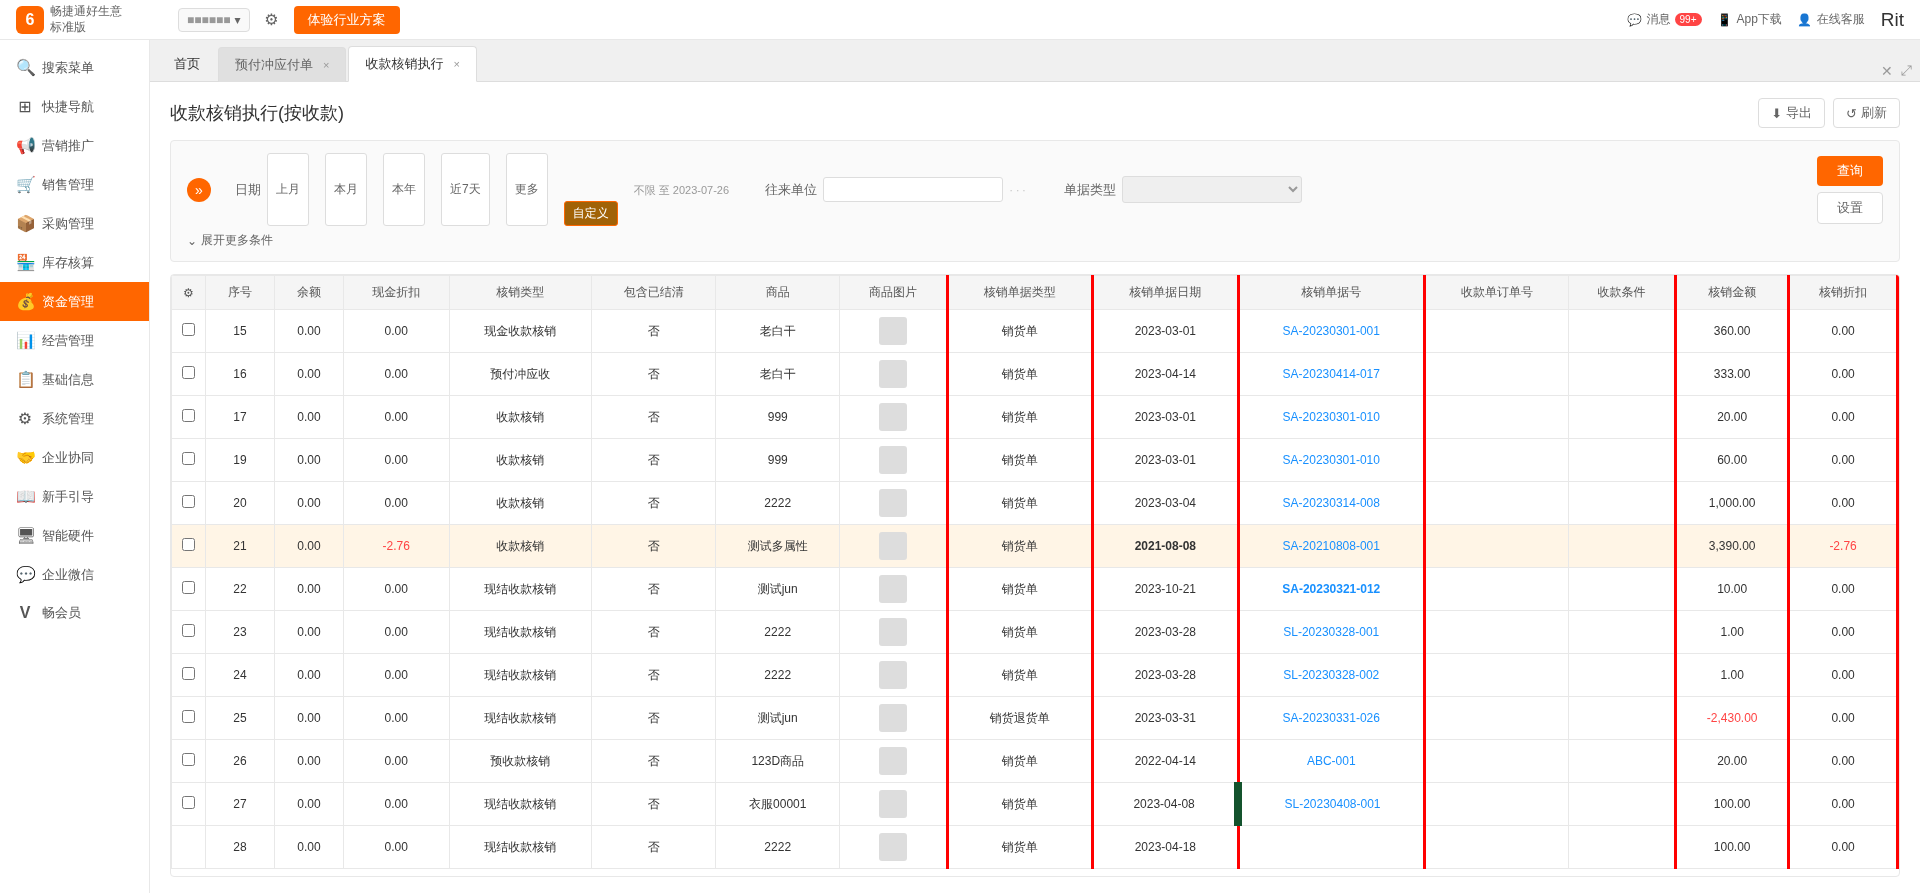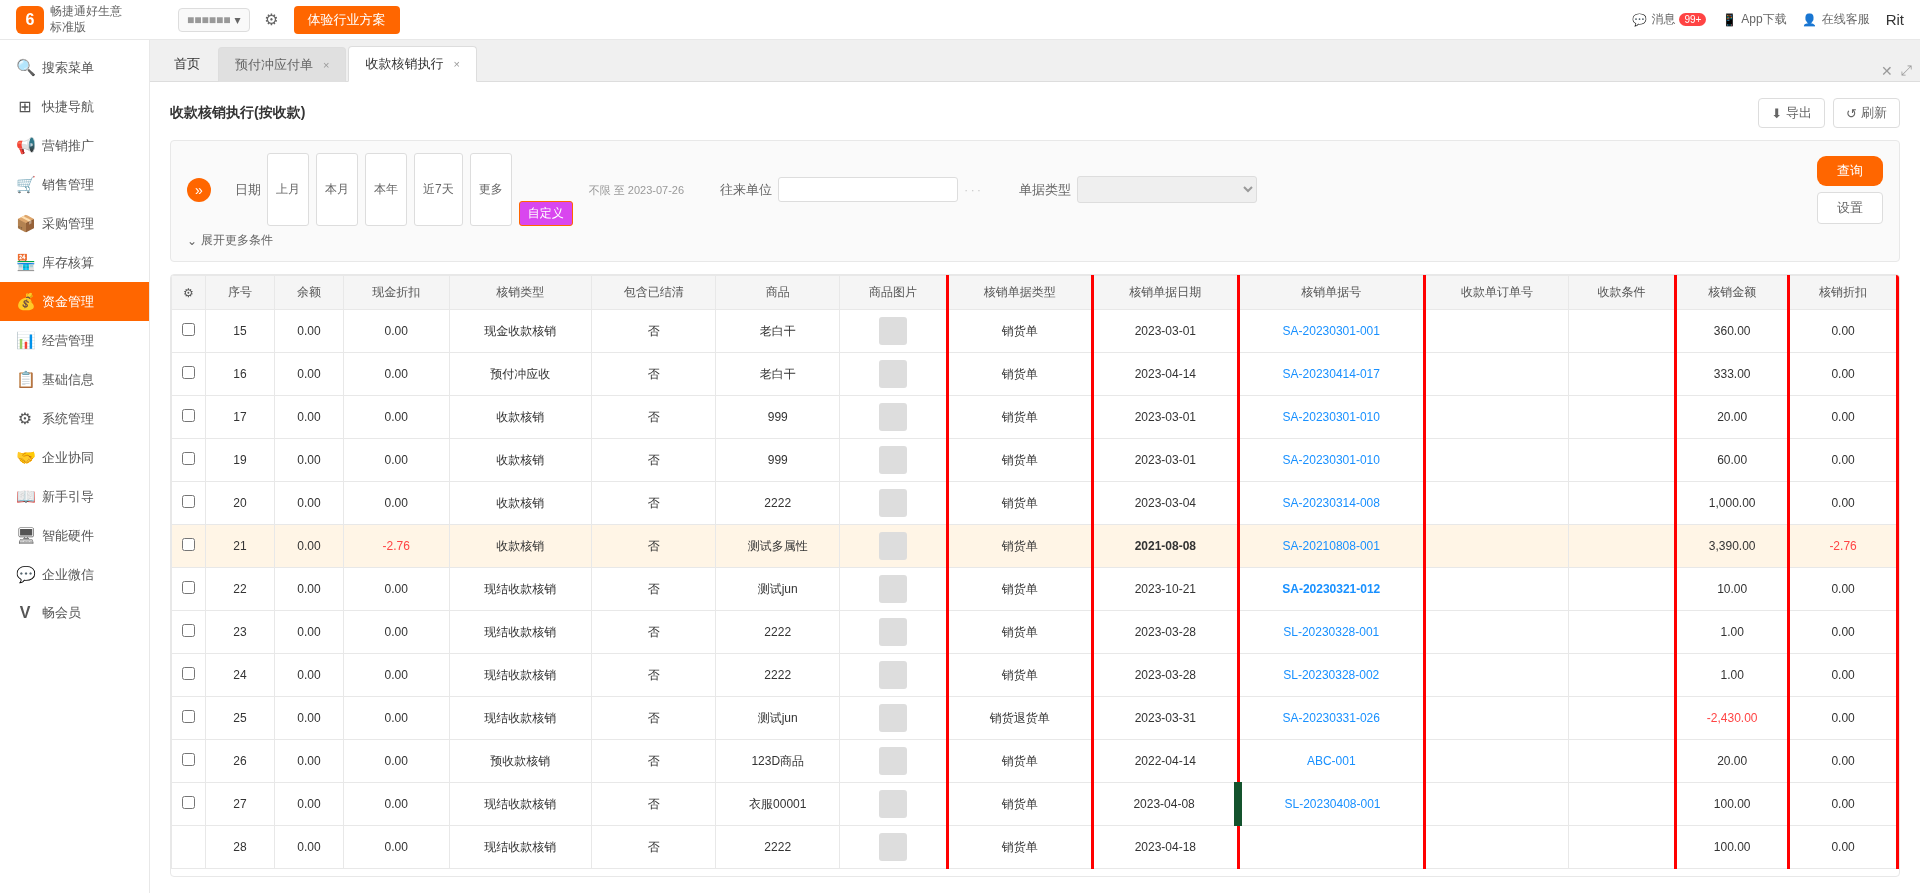--- a/index.html
+++ b/index.html
@@ -31,38 +31,38 @@
     .tab-bar { height: 42px; background: #f0f0f0; display: flex; align-items: flex-end; border-bottom: 1px solid #ddd; padding: 0 8px; gap: 2px; }
     .tab { display: flex; align-items: center; gap: 6px; padding: 8px 16px; border-radius: 4px 4px 0 0; cursor: pointer; font-size: 13px; background: #e0e0e0; color: #666; border: 1px solid #ddd; border-bottom: none; position: relative; top: 1px; }
     .tab.active { background: #fff; color: #333; border-bottom: 1px solid #fff; z-index: 1; }
     .tab-close { font-size: 11px; color: #999; cursor: pointer; margin-left: 4px; }
     .tab-home { font-size: 13px; color: #333; padding: 8px 16px; cursor: pointer; }
     .tab-bar-right { margin-left: auto; display: flex; align-items: center; gap: 8px; color: #999; font-size: 14px; padding-bottom: 2px; }
 
     
     .page-content { flex: 1; padding: 16px 20px; overflow: hidden; display: flex; flex-direction: column; background: #fff; }
     .page-header { display: flex; align-items: center; justify-content: space-between; margin-bottom: 12px; }
-    .page-title { font-size: 14px; font-weight: bold; color: #333; }
+    .page-title { font-size: 18px; font-weight: normal; color: #333; }
     .header-actions { display: flex; gap: 8px; }
     .btn-export { display: flex; align-items: center; gap: 4px; padding: 5px 12px; border: 1px solid #ddd; border-radius: 4px; cursor: pointer; font-size: 13px; color: #666; background: #fff; }
     .btn-refresh { display: flex; align-items: center; gap: 4px; padding: 5px 12px; border: 1px solid #ddd; border-radius: 4px; cursor: pointer; font-size: 13px; color: #666; background: #fff; }
 
     
     .filter-area { background: #fafafa; border: 1px solid #e8e8e8; border-radius: 4px; padding: 12px 16px; margin-bottom: 12px; }
     .filter-row { display: flex; align-items: center; gap: 16px; flex-wrap: wrap; }
     .filter-item { display: flex; align-items: center; gap: 6px; font-size: 13px; }
     .filter-label { color: #666; white-space: nowrap; }
-    .filter-date-btns { display: flex; gap: 7px; }
+    .filter-date-btns { display: flex; gap: 16px; }
     .date-btn { padding: 3px 8px; border: 1px solid #ddd; border-radius: 3px; cursor: pointer; font-size: 12px; color: #666; background: #fff; }
-    .date-btn.active { background: #d946ef; color: white; border-color: #ff6600; margin-top: 48px; }
+    .date-btn.active { background: #a16207; color: white; border-color: #ff6600; margin-top: 48px; }
     .date-range { font-size: 11px; color: #999; margin-top: 2px; }
     .filter-input { padding: 4px 10px; border: 1px solid #ddd; border-radius: 3px; font-size: 13px; width: 180px; color: #999; }
     .filter-select { padding: 4px 10px; border: 1px solid #ddd; border-radius: 3px; font-size: 13px; width: 180px; color: #999; }
     .filter-dots { color: #ccc; letter-spacing: 2px; }
-    .btn-query { background: #ff6600; color: white; border: none; border-radius: 9px; padding: 6px 20px; font-size: 13px; cursor: pointer; }
+    .btn-query { background: #ff6600; color: white; border: none; border-radius: 4px; padding: 6px 20px; font-size: 13px; cursor: pointer; }
     .btn-settings { background: #fff; color: #666; border: 1px solid #ddd; border-radius: 4px; padding: 6px 16px; font-size: 13px; cursor: pointer; }
     .expand-more { display: flex; align-items: center; gap: 4px; font-size: 12px; color: #666; cursor: pointer; margin: 6px auto 0; }
     .filter-toggle-btn { display: flex; align-items: center; justify-content: center; width: 24px; height: 24px; background: #ff6600; color: white; border-radius: 50%; cursor: pointer; font-size: 14px; margin-right: 8px; }
 
     
     .table-wrapper { flex: 1; overflow: auto; border: 1px solid #e8e8e8; border-radius: 4px; position: relative; }
     table { width: 100%; border-collapse: collapse; font-size: 13px; }
     thead tr { background: #f5f5f5; position: sticky; top: 0; z-index: 2; }
     th { padding: 8px 10px; text-align: center; border: 1px solid #e8e8e8; font-weight: normal; color: #555; white-space: nowrap; font-size: 12px; }
     td { padding: 7px 10px; text-align: center; border: 1px solid #e8e8e8; color: #333; white-space: nowrap; font-size: 12px; }
@@ -109,21 +109,21 @@
       <span class="badge">99+</span>
     </div>
     <div style="display:flex;align-items:center;gap:4px;cursor:pointer;">
       <span>📱</span>
       <span>App下载</span>
     </div>
     <div style="display:flex;align-items:center;gap:4px;cursor:pointer;">
       <span>👤</span>
       <span>在线客服</span>
     </div>
-    <span style="color:#333; font-size:15px; font-weight:500;">Rit</span>
+    <span style="color:#333; font-size:19px; font-weight:500;">Rit</span>
   </div>
 </div>
 
 <div class="layout">
 
   <div class="sidebar">
     <div class="sidebar-item">
       <span class="sidebar-icon">🔍</span>
       <span>搜索菜单</span>
     </div>

